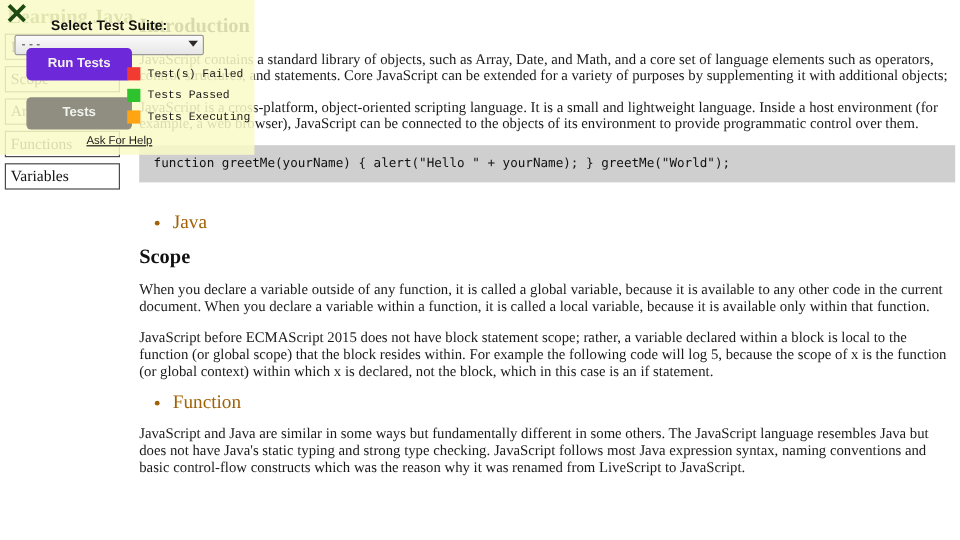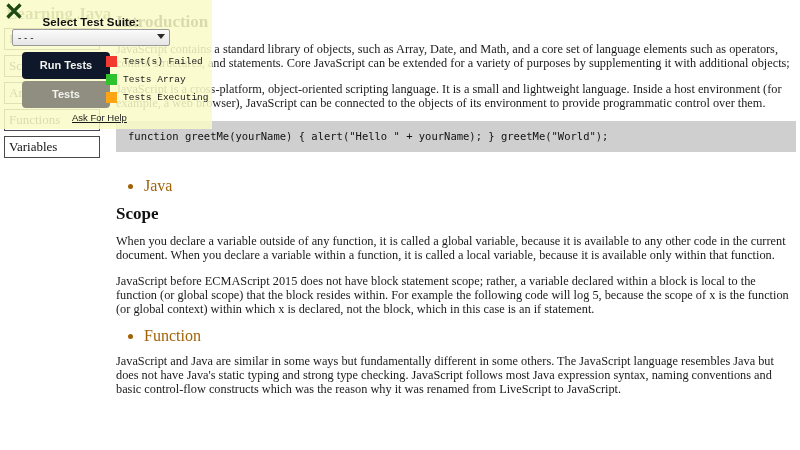--- a/index.html
+++ b/index.html
@@ -148,21 +148,21 @@
     border: 0;
     border-radius: 4px;
     font-family: "Liberation Sans", sans-serif;
     font-size: 11px;
     font-weight: bold;
     color: #f2f2ee;
     cursor: pointer;
     text-align: center;
     line-height: 27px;
   }
-  .btn-run   { top: 52px; background: #0f172a; }
+  .btn-run   { top: 40px; background: #6d28d9; }
   .btn-tests { top: 81px; background: #8f8e80; }
 
   .legend { position: absolute; left: 106px; top: 55px; }
   .legend-row {
     display: flex;
     align-items: center;
     margin-bottom: 5px;
     height: 13px;
   }
   .swatch {
@@ -244,21 +244,21 @@
     <div class="btn-run">Run Tests</div>
     <div class="btn-tests">Tests</div>
 
     <div class="legend" id="legend">
         <div class="legend-row">
           <span class="swatch" style="background: rgb(242, 58, 48);"></span>
           <span class="legend-label">Test(s) Failed</span>
         </div>
         <div class="legend-row">
           <span class="swatch" style="background: rgb(47, 194, 47);"></span>
-          <span class="legend-label">Tests Array</span>
+          <span class="legend-label">Tests Passed</span>
         </div>
         <div class="legend-row">
           <span class="swatch" style="background: rgb(255, 165, 20);"></span>
           <span class="legend-label">Tests Executing</span>
         </div>
       </div>
 
     <div class="help-link">Ask For Help</div>
   </div>
 

